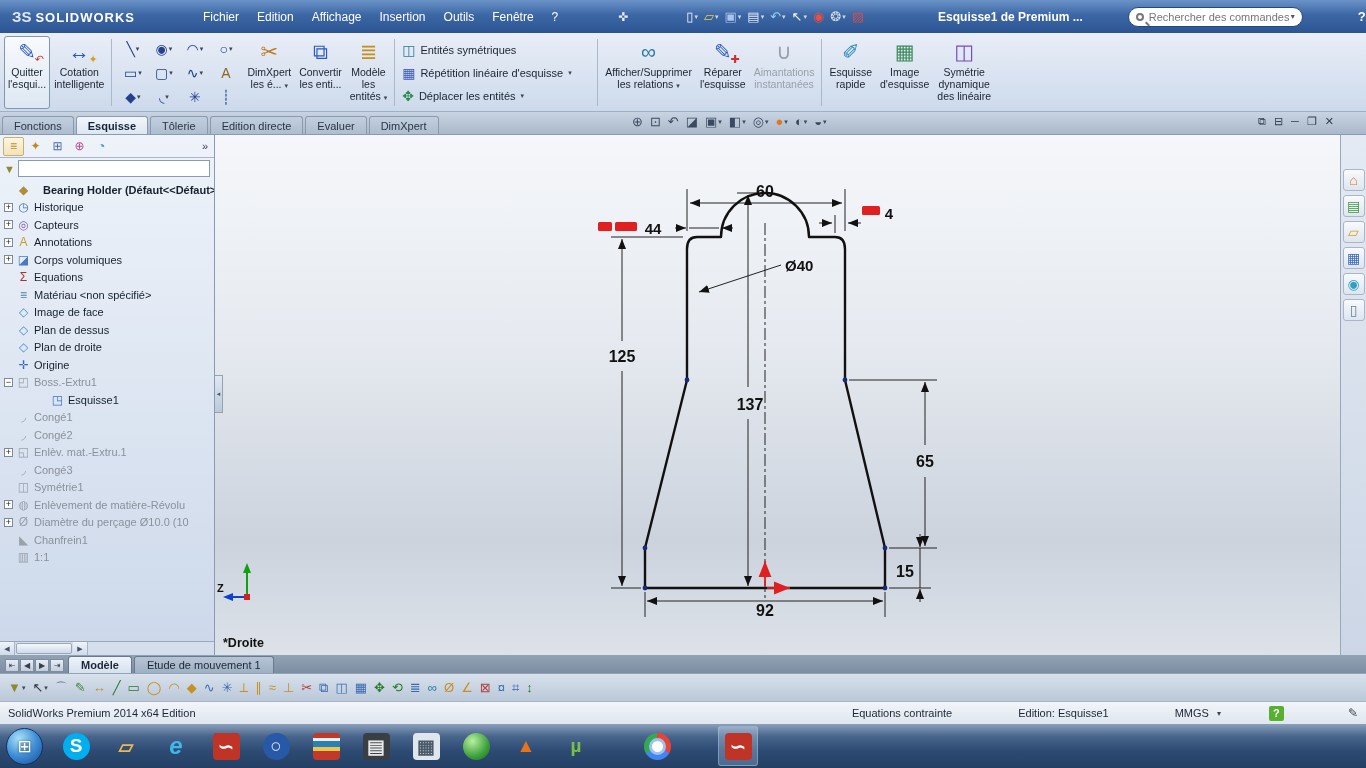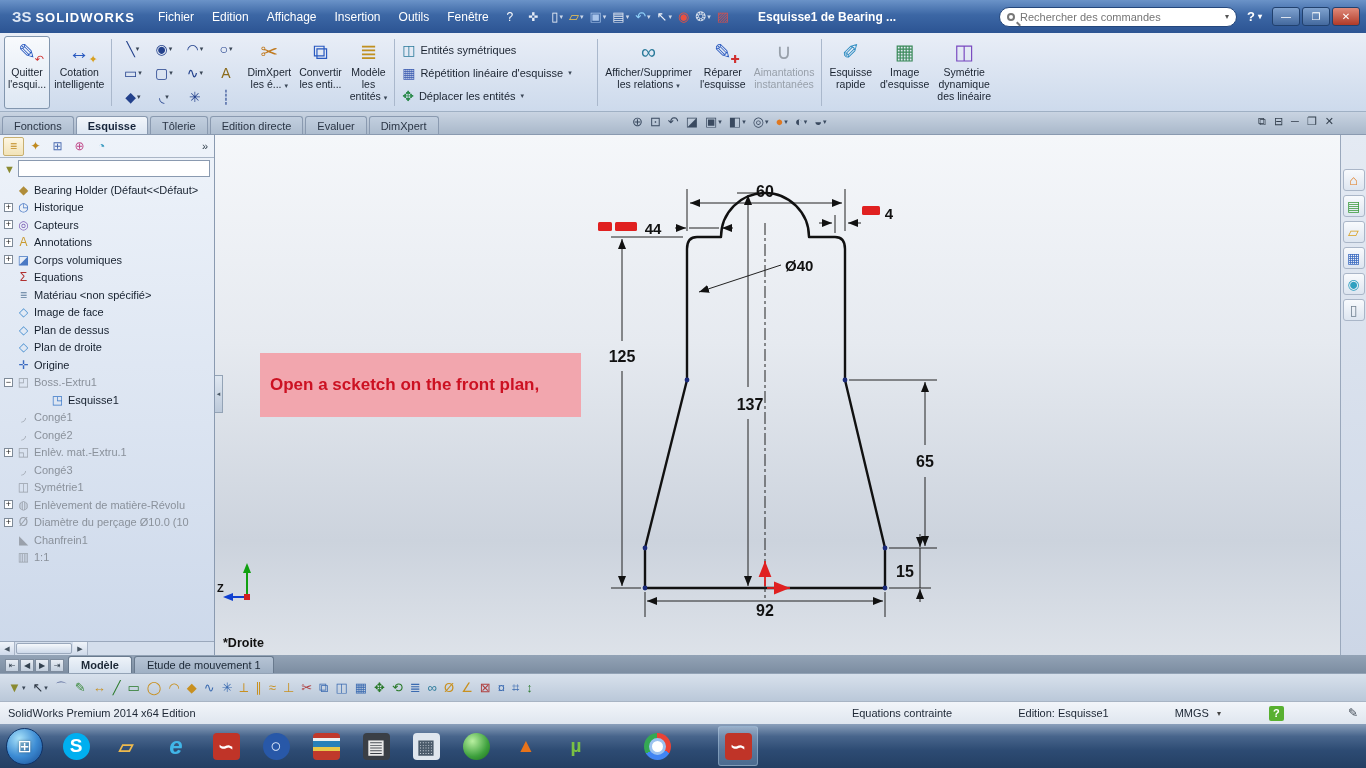--- a/index.html
+++ b/index.html
@@ -1,20 +1,20 @@
 <!DOCTYPE html>
 <html><head>
 <meta charset="utf-8">
 <style>
   * { margin:0; padding:0; box-sizing:border-box; }
   html,body { width:1366px; height:768px; overflow:hidden; font-family:"Liberation Sans", sans-serif; font-size:11px; background:#fff; }
   .drop:empty { display:none; }
 
   
-  .titlebar { height:33px; background:linear-gradient(#6b93c8,#3c67a5 45%,#2c5493); display:flex; align-items:center; color:#fff; padding:16px 4px; }
+  .titlebar { height:33px; background:linear-gradient(#6b93c8,#3c67a5 45%,#2c5493); display:flex; align-items:center; color:#fff; padding:16px 4px;gap:45px; }
   .logo { display:flex; align-items:baseline; gap:4px; padding:0 8px; }
   .logo3s { font-weight:bold; font-size:15px; color:#dfe8f5; }
   .logoword { font-weight:bold; font-size:13px; letter-spacing:1px; }
   .menus { display:flex; margin-left:6px; }
   .menu { padding:4px 9px; font-size:12px; border-radius:2px; cursor:default; }
   .pin { margin:0 6px; font-size:12px; color:#e8eef8; }
   .qat { display:flex; align-items:center; margin-left:4px; }
   .qbtn { display:flex; align-items:center; padding:2px 3px; border-radius:2px; }
   .qbtn .qg { font-size:13px; }
   .qbtn .drop { font-size:7px; color:#cdd9ea; margin-left:1px; }
@@ -185,21 +185,21 @@
         <span class="qg" style="color: rgb(232, 80, 64);">◉</span>
       </span>
       <span class="qbtn">
         <span class="qg" style="color: rgb(216, 224, 236);">❂</span>
         <span class="drop">▾</span>
       </span>
       <span class="qbtn">
         <span class="qg" style="color: rgb(208, 80, 80);">▨</span>
       </span>
     </div>
-  <span class="doc-title">Esquisse1 de Bearing ...</span>
+  <span class="doc-title">Esquisse1 de Premium ...</span>
   <div class="search">
     <span class="mag"></span>
     <input placeholder="Rechercher des commandes" style="">
     <span class="drop">▾</span>
   </div>
   <span class="help">
       <span>?</span>
       <span class="drop">▾</span>
     </span>
   <div class="winctl">
@@ -448,21 +448,21 @@
       <span class="fm-chevron">»</span>
     </div>
     <div class="fm-filter">
       <span class="funnel">▼</span>
       <input style="">
     </div>
     <div class="fm-tree">
       <div class="tree-row">
         <span class="expander"></span>
         <span class="ticon" style="color:#b08d3a">◆</span>
-        <span class="tlabel" style="font-weight:normal;">Bearing Holder  (Défaut&lt;&lt;Défaut&gt;</span>
+        <span class="tlabel" style="font-weight:bold;margin-left:9px;">Bearing Holder  (Défaut&lt;&lt;Défaut&gt;</span>
       </div>
       <div>
 
       <div class="tree-row">
           <span class="expander">+</span>
           <span class="ticon" style="color: rgb(74, 121, 196);">◷</span>
           <span class="tlabel">Historique</span>
         </div>
           <div class="tree-row">
           <span class="expander">+</span>
@@ -655,21 +655,20 @@
       <g>
         <line x1="32" y1="462" x2="32" y2="436" stroke="#10a010" stroke-width="2"></line>
         <polygon points="28,438 36,438 32,428" fill="#10a010"></polygon>
         <line x1="30" y1="462" x2="16" y2="462" stroke="#1040d0" stroke-width="2"></line>
         <polygon points="18,458 18,466 8,462" fill="#1040d0"></polygon>
         <rect x="29" y="459" width="6" height="6" fill="#d02020"></rect>
         <text x="2" y="457" font-size="11">Z</text>
       </g>
     </svg>
 
-    <div class="annotation">Open a scketch on the front plan,</div>
     <div class="view-label">*Droite</div>
     <div class="split-handle">◂</div>
   </div>
 
   <div class="task-strip">
 
   <span class="tsbtn">
         <span style="color: rgb(224, 120, 24);">⌂</span>
       </span>
       <span class="tsbtn">

